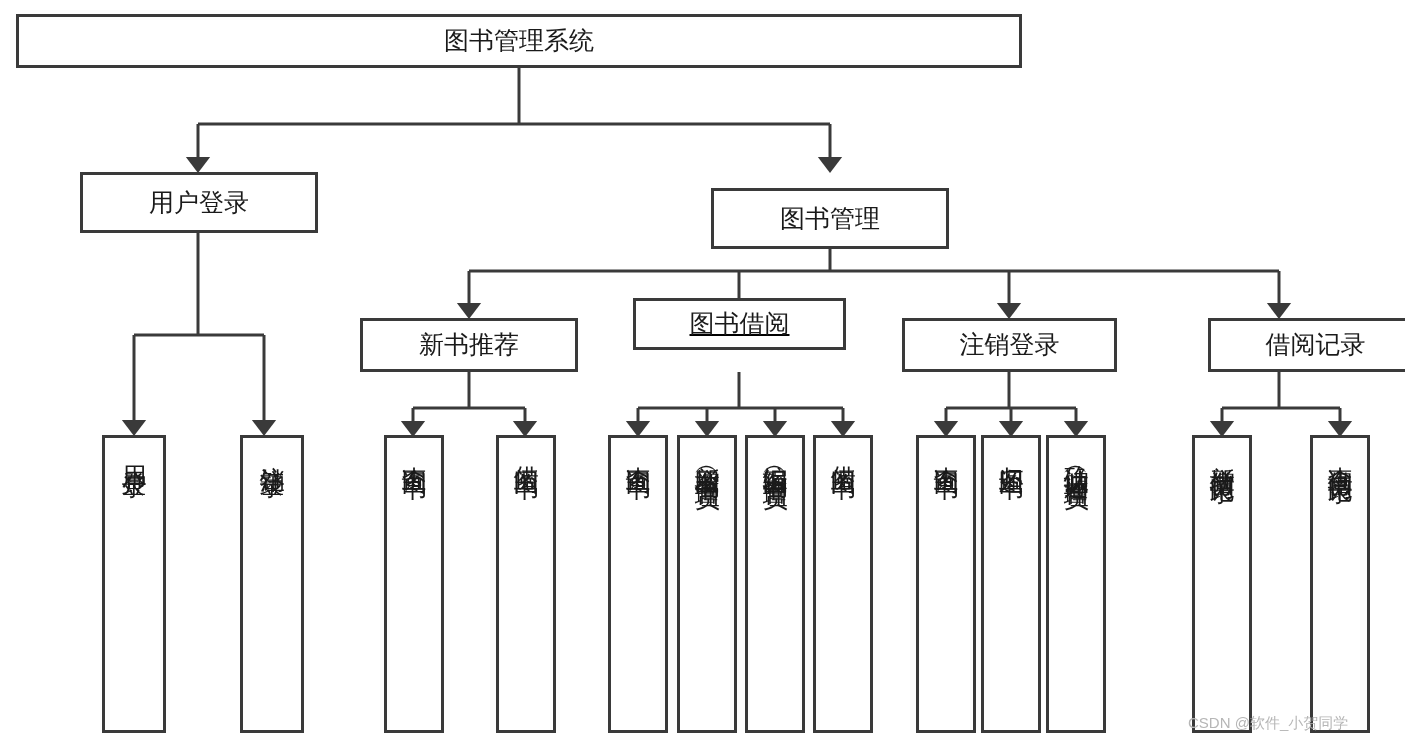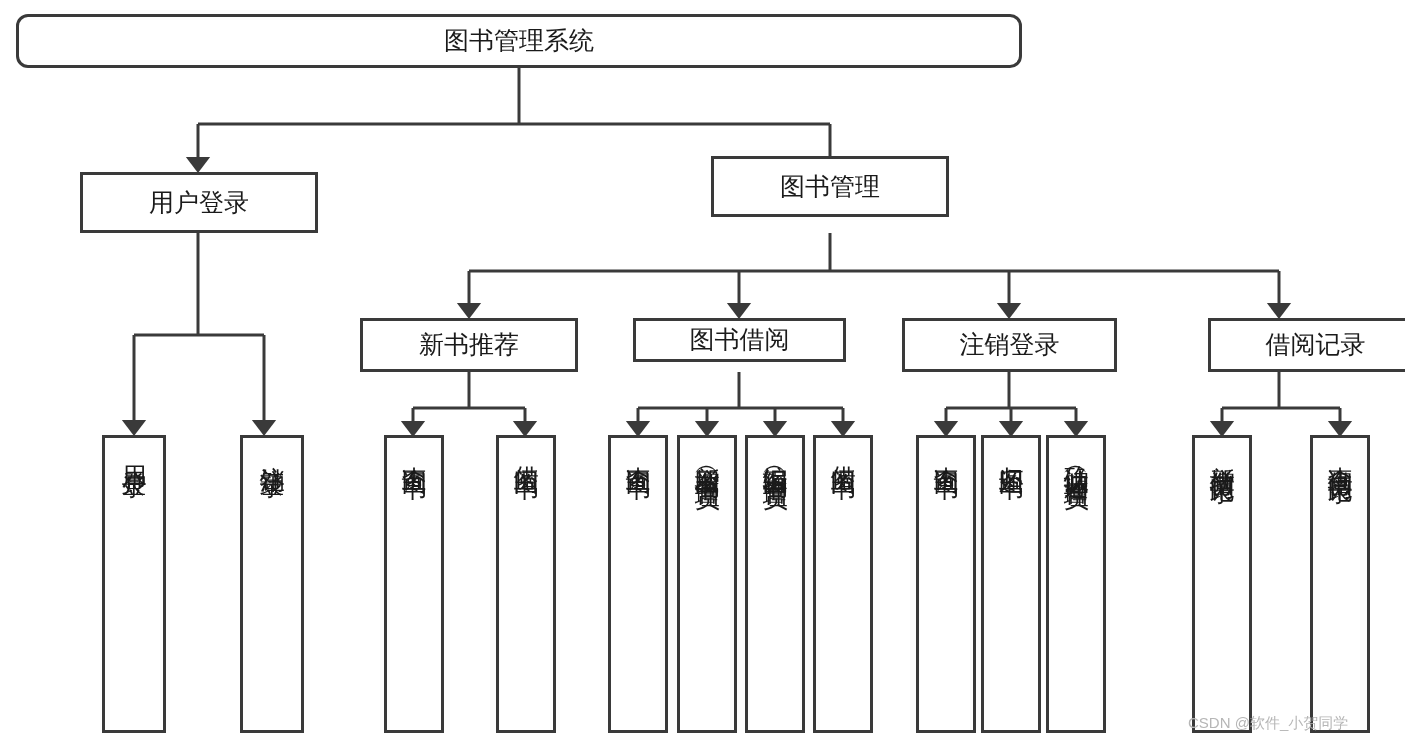--- a/index.html
+++ b/index.html
@@ -123,37 +123,37 @@
       <path d="M1011,408 L1011,428" marker-end="url(#arrowhead)"></path>
       <path d="M1076,408 L1076,428" marker-end="url(#arrowhead)"></path>
 
       <path d="M1279,372 L1279,408"></path>
       <path d="M1222,408 L1340,408"></path>
       <path d="M1222,408 L1222,428" marker-end="url(#arrowhead)"></path>
       <path d="M1340,408 L1340,428" marker-end="url(#arrowhead)"></path>
     </g>
   </svg>
 
-  <div class="node-box root horizontal" style="left:16px; top:14px; width:1006px; height:54px;border-radius:12px;">
+  <div class="node-box root horizontal" style="left:16px; top:14px; width:1006px; height:54px;">
     <span class="node-label">图书管理系统</span>
   </div>
 
   <div class="node-box horizontal" style="left:80px; top:172px; width:238px; height:61px;">
     <span class="node-label">用户登录</span>
   </div>
 
-  <div class="node-box horizontal" style="left:711px; top:156px; width:238px; height:61px;">
+  <div class="node-box horizontal" style="left:711px; top:188px; width:238px; height:61px;">
     <span class="node-label">图书管理</span>
   </div>
 
   <div class="node-box horizontal" style="left:360px; top:318px; width:218px; height:54px;align-items:center;">
     <span class="node-label">新书推荐</span>
   </div>
 
-  <div class="node-box horizontal" style="left:633px; top:318px; width:213px; height:44px;">
+  <div class="node-box horizontal" style="left:633px; top:298px; width:213px; height:52px;text-decoration:underline;">
     <span class="node-label">图书借阅</span>
   </div>
 
   <div class="node-box horizontal" style="left:902px; top:318px; width:215px; height:54px;">
     <span class="node-label">注销登录</span>
   </div>
 
   <div class="node-box horizontal" style="left:1208px; top:318px; width:215px; height:54px;">
     <span class="node-label">借阅记录</span>
   </div>

